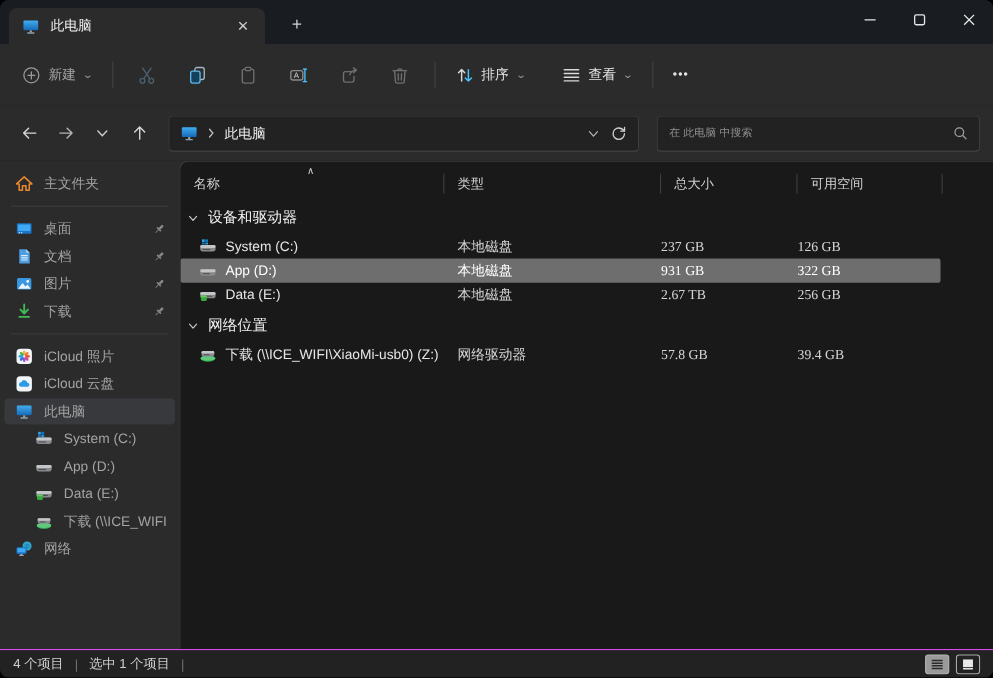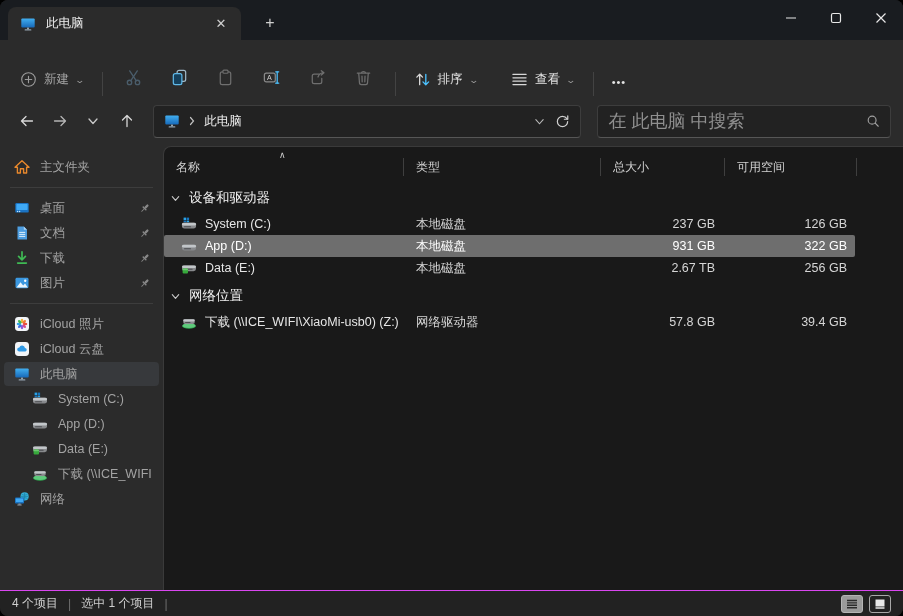--- a/index.html
+++ b/index.html
@@ -11,36 +11,36 @@
   .titlebar { height:40px; background:#191c20; display:flex; align-items:flex-end; flex:0 0 auto; }
   .tab { width:233px; height:33px; margin-left:8px; background:#2b2b2b; border-radius:8px 8px 0 0; display:flex; align-items:center; padding:0 8px 0 12px; }
   .tab-label { color:#f0f0f0; font-size:12.5px; margin-left:10px; flex:1; }
   .tab-close { width:24px; height:24px; border-radius:4px; display:flex; align-items:center; justify-content:center; color:#cfcfcf; font-size:13px; cursor:default; }
   .newtab-btn { width:30px; height:26px; margin-left:14px; margin-bottom:4px; display:flex; align-items:center; justify-content:center; color:#cfcfcf; font-size:16px; border-radius:4px; }
   .titlebar-spacer { flex:1; }
   .win-controls { display:flex; align-self:flex-start; }
   .win-btn { width:45px; height:36px; display:flex; align-items:center; justify-content:center; color:#e8e8e8; }
 
   
-  .toolbar { height:56px; background:#2b2b2b; display:flex; align-items:flex-end; padding:0 10px; flex:0 0 auto; }
+  .toolbar { height:56px; background:#2b2b2b; display:flex; align-items:center; padding:12px 10px; flex:0 0 auto; }
   .tb-btn { display:flex; align-items:center; gap:7px; padding:8px 10px; border-radius:4px; color:#a3a3a3; font-size:12.5px; }
   .tb-btn.bright { color:#e4e4e4; }
   .tb-icon-btn { width:46px; height:38px; display:flex; align-items:center; justify-content:center; border-radius:4px; }
   .tb-sep { width:1px; height:24px; background:#434343; margin:0 8px; }
   .chev { font-size:9px; color:#9a9a9a; transform:scaleX(1.4); }
 
   
   .addr-row { height:50px; background:#2b2b2b; display:flex; align-items:center; padding:0 12px; gap:4px; flex:0 0 auto; }
   .nav-btn { width:30px; height:30px; display:flex; align-items:center; justify-content:center; border-radius:4px; }
   .addressbar { width:438px; height:33px; margin-left:8px; background:#222222; border:1px solid #3d3d3d; border-bottom-color:#565656; border-radius:4px; display:flex; align-items:center; padding:0 6px 0 10px; }
   .addr-crumb { display:flex; align-items:center; gap:8px; flex:1; }
   .addr-text { color:#f0f0f0; font-size:12.5px; }
   .addr-right { display:flex; align-items:center; gap:10px; padding-right:4px; }
   .searchbox { width:300px; height:33px; margin-left:12px; background:#222222; border:1px solid #3d3d3d; border-bottom-color:#565656; border-radius:4px; display:flex; align-items:center; padding:0 10px; }
-  .searchbox input { flex:1; background:transparent; border:none; outline:none; color:#f0f0f0; font-size:18px; font-family:inherit; }
+  .searchbox input { flex:1; background:transparent; border:none; outline:none; color:#f0f0f0; font-size:10px; font-family:inherit; }
   .searchbox input::placeholder { color:#8f8f8f; }
 
   
   .content { flex:1; display:flex; min-height:0; background:#2b2b2b; }
   .sidebar { width:163px; flex:0 0 auto; padding-top:8px; overflow:hidden; }
   .side-item { height:24px; display:flex; align-items:center; margin:1px 4px; padding:0 8px 0 10px; border-radius:4px; color:#a3a3a3; font-size:12.5px; white-space:nowrap; }
   .side-item.selected { background:#37393c; }
   .side-item .lbl { margin-left:10px; flex:1; overflow:hidden; }
   .side-item.indent1 { padding-left:28px; }
   .side-sep { height:1px; background:#3d3d3d; margin:8px 10px; }
@@ -50,21 +50,21 @@
   .grid-row { display:grid; grid-template-columns:240px 197px 124px 132px; align-items:center; }
   .col-head { position:relative; height:28px; margin-top:2px; }
   .col-head .cell { position:relative; height:18px; display:flex; align-items:center; color:#d2d2d2; font-size:12px; padding:0 8px 0 12px; border-right:1px solid #3f3f3f; }
   .col-head .cell.num { justify-content:flex-start; }
   .sort-caret { position:absolute; left:115px; top:-8px; color:#cfcfcf; font-size:9px; }
   .group-header { display:flex; align-items:center; gap:8px; height:30px; padding-left:6px; color:#f0f0f0; font-size:13.5px; margin-top:2px;font-family:Liberation Serif, serif; }
   .file-row { height:22px; margin-right:48px; border-radius:2px; color:#e6e6e6; font-size:12.5px; }
   .file-row.selected { background:#6e6e6e; color:#ffffff; }
   .file-row .name { display:flex; align-items:center; gap:8px; padding-left:17px; white-space:nowrap; overflow:hidden; }
   .file-row .type { padding-left:12px; color:#d6d6d6; }
-  .file-row .num { text-align:right; padding-right:10px; color:#d6d6d6; }
+  .file-row .num { text-align:left; padding-right:10px; color:#d6d6d6;font-family:Liberation Serif, serif; }
   .file-row.selected .type, .file-row.selected .num { color:#ffffff; }
 
   
   .statusbar { height:26px; background:#222222; border-top:1px solid #d946ef; display:flex; align-items:center; padding:0 12px; flex:0 0 auto; color:#cfcfcf; font-size:12px; gap:10px; }
   .sb-sep { color:#6f6f6f; }
   .sb-spacer { flex:1; }
   .viewtoggle { display:flex; gap:6px; align-items:center; }
   .vt-btn { width:22px; height:18px; border-radius:3px; display:flex; align-items:center; justify-content:center; }
   .vt-btn.active { background:#9a9a9a; border:1px solid #b5b5b5; }
   .vt-btn.inactive { border:1px solid #a8a8a8; }
@@ -333,44 +333,44 @@
                 <rect x="6.6" y="1.6" width="2.8" height="5.6" rx="1.2"></rect>
                 <rect x="4.8" y="7" width="6.4" height="1.8" rx="0.9"></rect>
                 <rect x="7.6" y="8.8" width="0.9" height="4.6" rx="0.45"></rect>
               </g>
             </svg>
           </span>
         </div>
         <div class="side-item">
           <span>
             <svg width="16" height="16" viewBox="0 0 16 16">
-              <path d="M8 1.8 V9.4 M4.6 6.4 L8 10 L11.4 6.4" stroke="#3fba54" stroke-width="1.7" fill="none" stroke-linecap="round" stroke-linejoin="round"></path>
-              <rect x="2.8" y="12.2" width="10.4" height="1.7" rx="0.8" fill="#3fba54"></rect>
-            </svg>
-          </span>
-          <span class="lbl">下载</span>
+              <rect x="1.5" y="2.8" width="13" height="10.4" rx="1.4" fill="#3b98e0"></rect>
+              <circle cx="11.2" cy="5.8" r="1.2" fill="#ffffff"></circle>
+              <path d="M2.5 12.4 L6.5 7.2 L9.2 10.4 L11 8.6 L13.8 12.4 Z" fill="#eaf5fd"></path>
+            </svg>
+          </span>
+          <span class="lbl">图片</span>
           <span class="pin">
             <svg width="13" height="13" viewBox="0 0 16 16">
               <g transform="rotate(45 8 8)" fill="#a8a8a8">
                 <rect x="6.6" y="1.6" width="2.8" height="5.6" rx="1.2"></rect>
                 <rect x="4.8" y="7" width="6.4" height="1.8" rx="0.9"></rect>
                 <rect x="7.6" y="8.8" width="0.9" height="4.6" rx="0.45"></rect>
               </g>
             </svg>
           </span>
         </div>
         <div class="side-item">
           <span>
             <svg width="16" height="16" viewBox="0 0 16 16">
-              <rect x="1.5" y="2.8" width="13" height="10.4" rx="1.4" fill="#3b98e0"></rect>
-              <circle cx="11.2" cy="5.8" r="1.2" fill="#ffffff"></circle>
-              <path d="M2.5 12.4 L6.5 7.2 L9.2 10.4 L11 8.6 L13.8 12.4 Z" fill="#eaf5fd"></path>
-            </svg>
-          </span>
-          <span class="lbl">图片</span>
+              <path d="M8 1.8 V9.4 M4.6 6.4 L8 10 L11.4 6.4" stroke="#3fba54" stroke-width="1.7" fill="none" stroke-linecap="round" stroke-linejoin="round"></path>
+              <rect x="2.8" y="12.2" width="10.4" height="1.7" rx="0.8" fill="#3fba54"></rect>
+            </svg>
+          </span>
+          <span class="lbl">下载</span>
           <span class="pin">
             <svg width="13" height="13" viewBox="0 0 16 16">
               <g transform="rotate(45 8 8)" fill="#a8a8a8">
                 <rect x="6.6" y="1.6" width="2.8" height="5.6" rx="1.2"></rect>
                 <rect x="4.8" y="7" width="6.4" height="1.8" rx="0.9"></rect>
                 <rect x="7.6" y="8.8" width="0.9" height="4.6" rx="0.45"></rect>
               </g>
             </svg>
           </span>
         </div>

